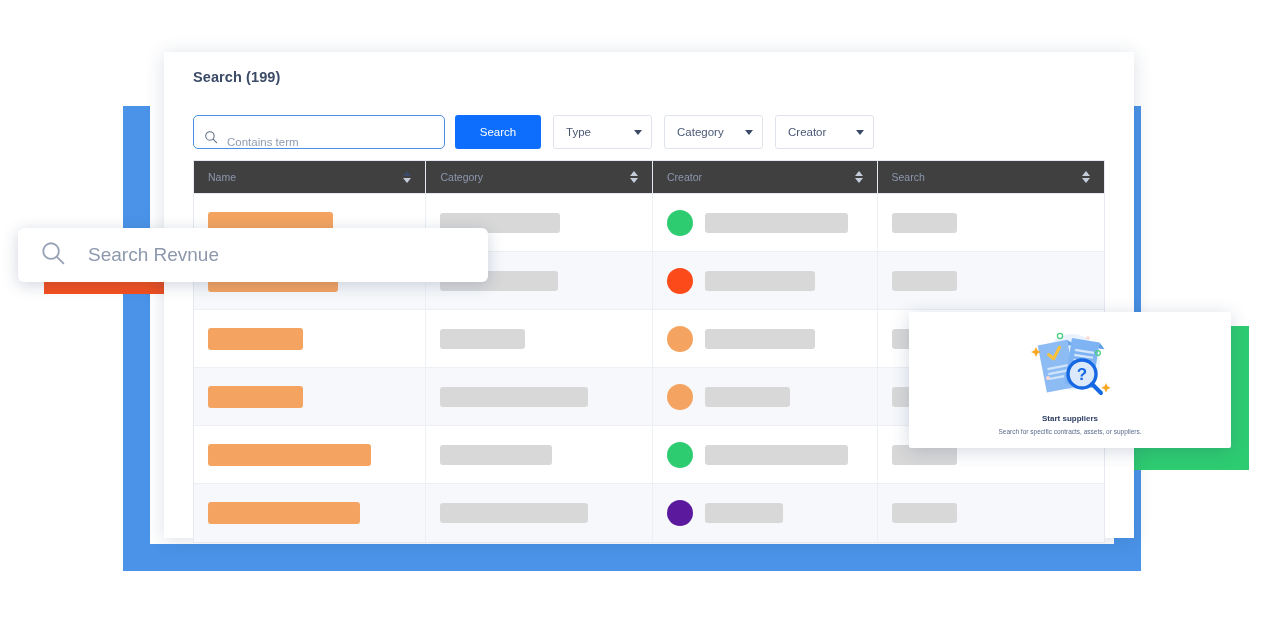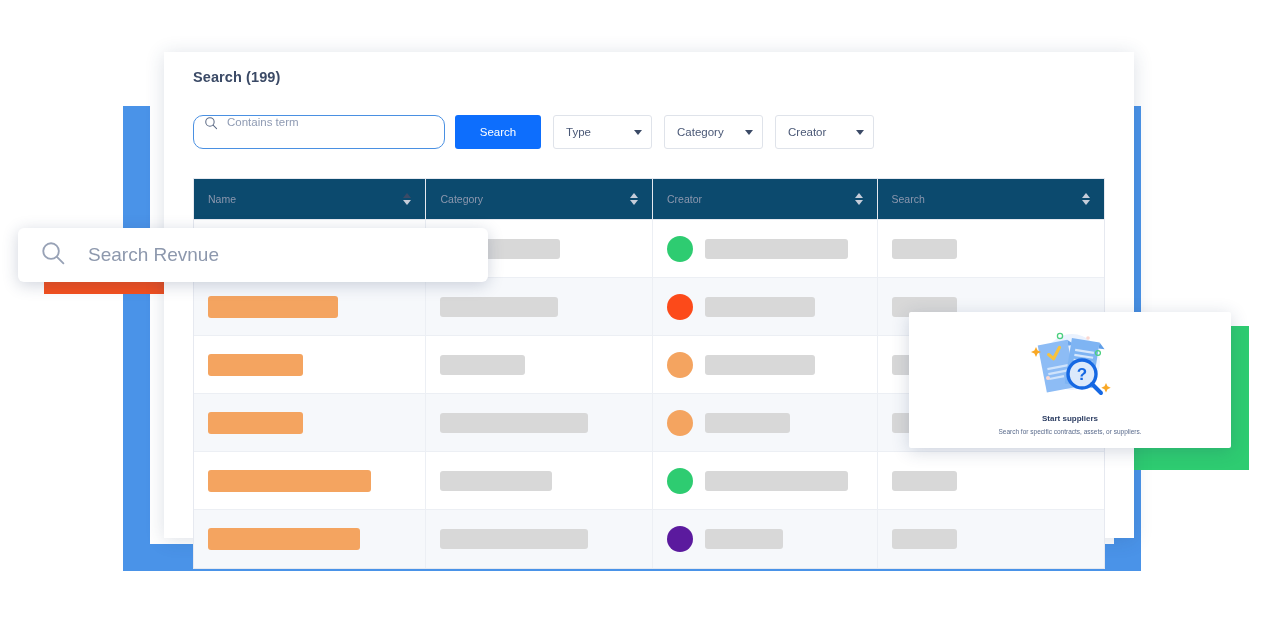--- a/index.html
+++ b/index.html
@@ -46,22 +46,22 @@
     letter-spacing: .1px;
   }
 
   
   .search-row {
     position: absolute; left: 29px; top: 63px;
     display: flex; align-items: center; gap: 0;
   }
   .search-input-wrap {
     width: 252px; height: 34px;
-    border: 1px solid #4a90e2; border-radius: 10px;
-    display: flex; align-items: flex-start; padding: 0 10px;
+    border: 1px solid #4a90e2; border-radius: 5px;
+    display: flex; align-items: flex-end; padding: 0 10px;
     background: #fff;
   }
   .search-input-wrap svg { flex: 0 0 auto; }
   .search-input {
     border: none; outline: none; background: transparent;
     font-family: "Liberation Sans", sans-serif;
     font-size: 11.5px; color: #3b4a66;
     margin-left: 9px; width: 195px;
   }
   .search-input::placeholder { color: #8f9bb3; }
@@ -83,24 +83,23 @@
   .filter-select .lbl { font-size: 11.5px; color: #4a5876; }
   .caret {
     width: 0; height: 0;
     border-left: 4px solid transparent; border-right: 4px solid transparent;
     border-top: 5px solid #3b4a66;
   }
 
   
   .table { position: absolute; left: 29px; top: 108px; width: 912px; }
   .thead {
-    display: flex; height: 42px;
+    display: flex; height: 34px;
     border: 1px solid #e6e9f0; border-bottom: 1px solid #e6e9f0;
-    background: #0c4a6e;
-    margin-top: 18px;
+    background: #404040;
   }
   .th {
     display: flex; align-items: center; justify-content: space-between;
     padding: 0 14px;
     border-right: 1px solid #e6e9f0;
     font-size: 10.5px; color: #8c97ae;
   }
   .th:last-child { border-right: none; }
   .th.c-name { width: 233px; }
   .th.c-cat  { width: 227px; }

